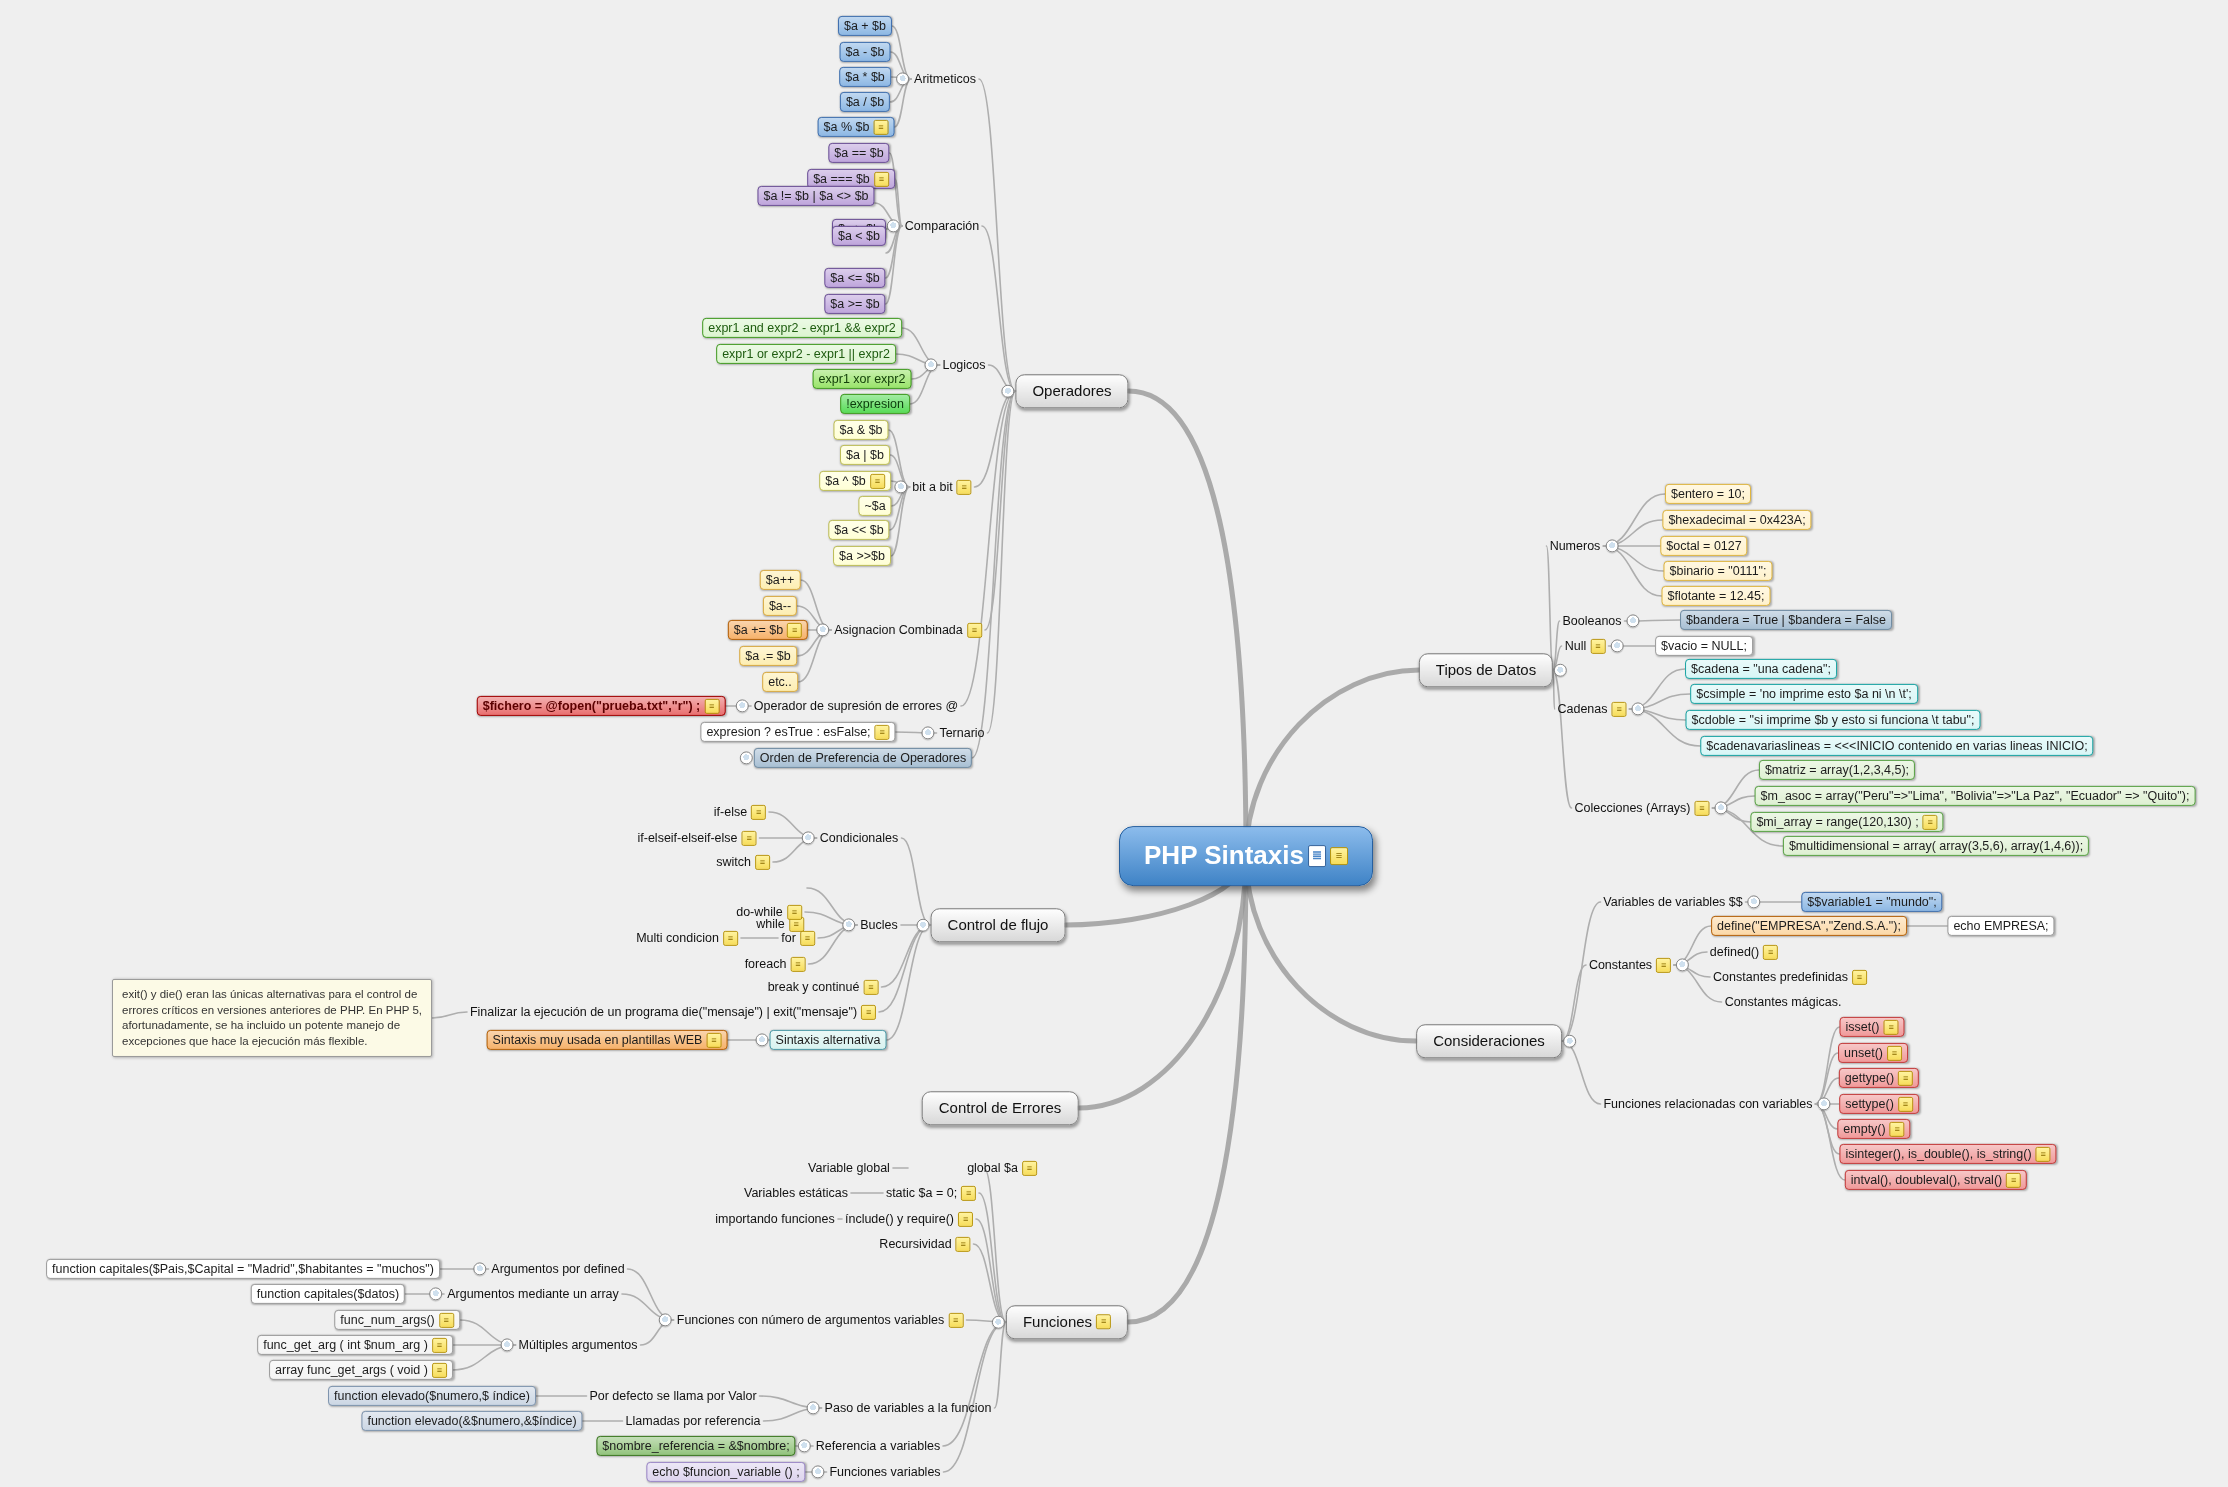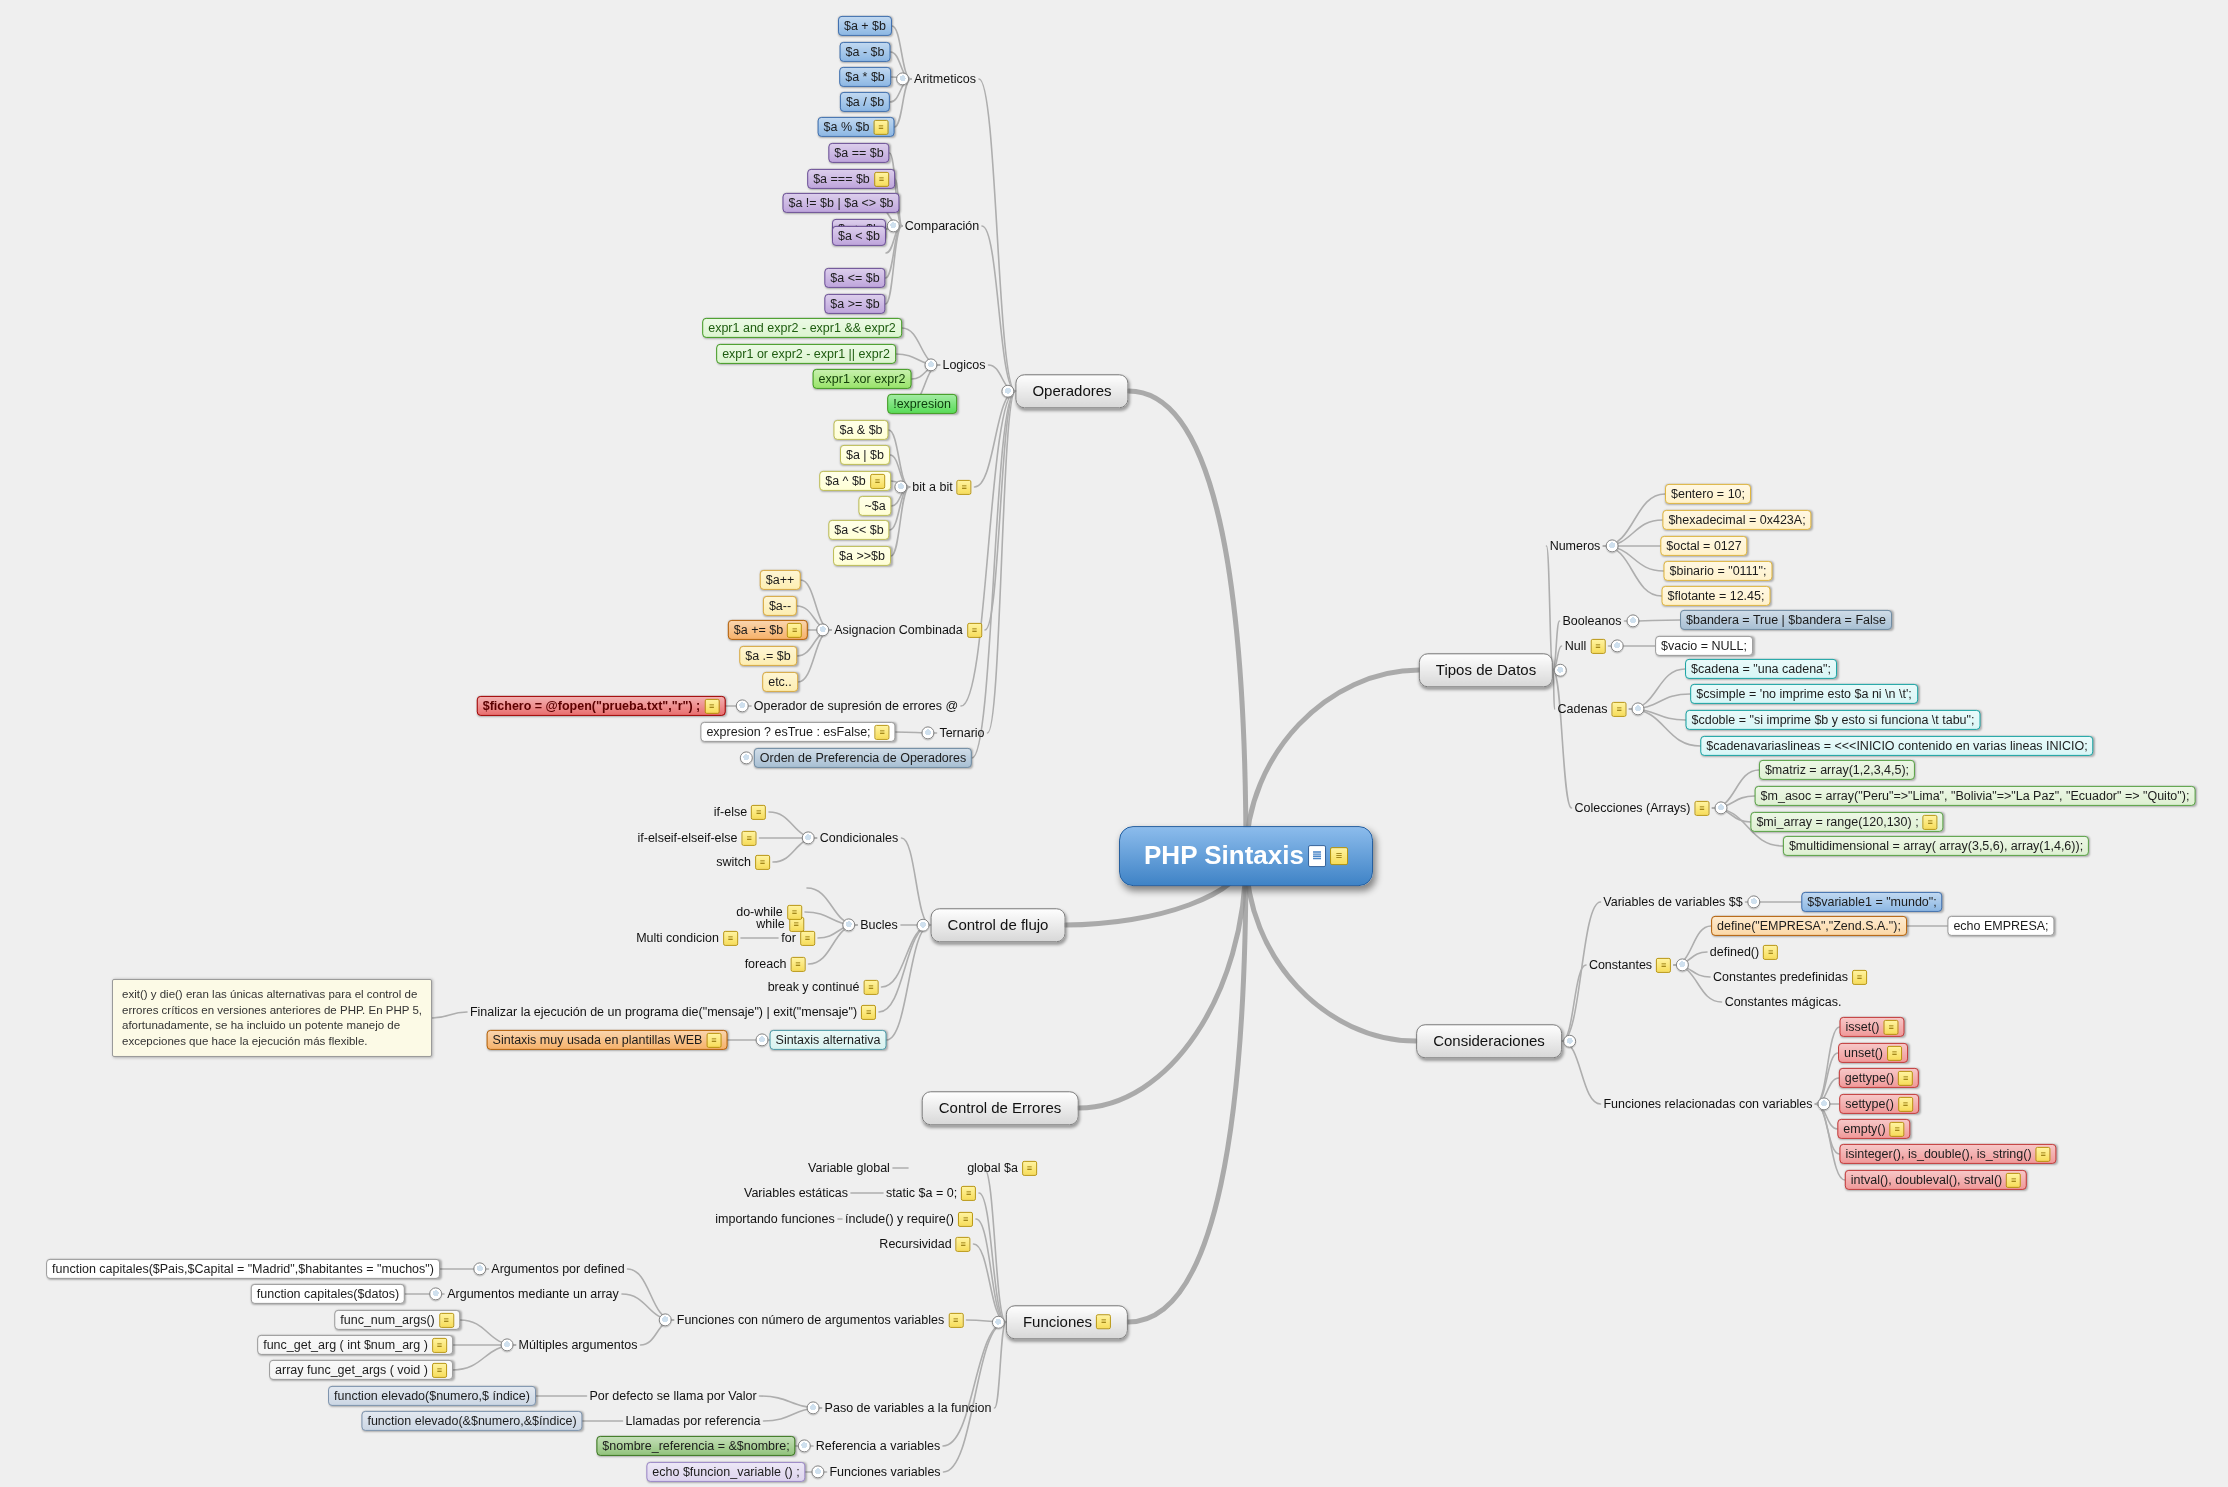--- a/index.html
+++ b/index.html
@@ -245,21 +245,21 @@
         <span>Comparación</span>
         <span class="port port-l"></span>
       </div>
       <div class="node box-purple boxed" style="left: 859px; top: 153px;">
         <span>$a == $b</span>
       </div>
       <div class="node box-purple boxed" style="left: 851px; top: 179px;">
         <span>$a === $b</span>
         <span class="icon note-icon"></span>
       </div>
-      <div class="node box-purple boxed" style="left: 816px; top: 203px; margin-left: 25px;">
+      <div class="node box-purple boxed" style="left: 816px; top: 196px;">
         <span>$a != $b | $a &lt;&gt; $b</span>
       </div>
       <div class="node box-purple boxed" style="left: 859px; top: 229px;">
         <span>$a &gt; $b</span>
       </div>
       <div class="node box-purple boxed" style="left: 859px; top: 236px;">
         <span>$a &lt; $b</span>
       </div>
       <div class="node box-purple boxed" style="left: 855px; top: 278px;">
         <span>$a &lt;= $b</span>
@@ -273,21 +273,21 @@
       </div>
       <div class="node box-green-pale boxed" style="left: 802px; top: 328px;">
         <span>expr1 and expr2 -  expr1 &amp;&amp; expr2</span>
       </div>
       <div class="node box-green-pale boxed" style="left: 806px; top: 354px;">
         <span>expr1 or expr2 -   expr1 || expr2</span>
       </div>
       <div class="node box-green-mid boxed" style="left: 862px; top: 379px;">
         <span>expr1 xor expr2</span>
       </div>
-      <div class="node box-green-bright boxed" style="left: 875px; top: 404px; margin-left: 47px;">
+      <div class="node box-green-bright boxed" style="left: 875px; top: 404px;">
         <span>!expresion</span>
       </div>
       <div class="node node-cat" style="left: 942px; top: 487px;">
         <span>bit a bit</span>
         <span class="icon note-icon"></span>
         <span class="port port-l"></span>
       </div>
       <div class="node box-yellow-pale boxed" style="left: 861px; top: 430px;">
         <span>$a &amp; $b</span>
       </div>

